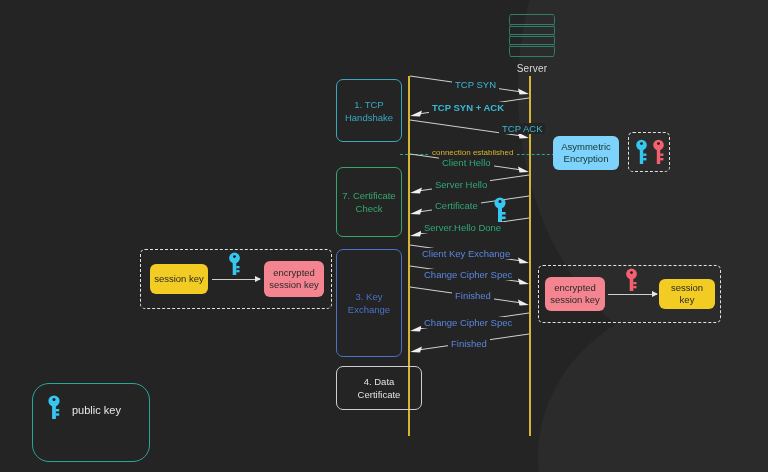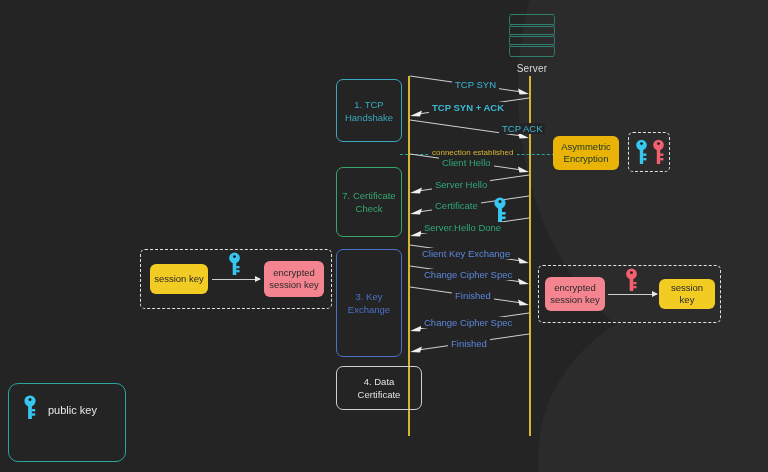--- a/index.html
+++ b/index.html
@@ -50,35 +50,35 @@
 
   
   #established{position:absolute;height:0;border-top:1.6px dashed #2aa79b;}
   #established-label{position:absolute;font-size:8px;color:#d8b433;background:#242424;padding:0 4px;white-space:nowrap;}
 
   
   .chip{position:absolute;box-sizing:border-box;border-radius:6px;display:flex;align-items:center;
     justify-content:center;text-align:center;font-size:9.5px;line-height:12px;color:#2a2a2a;padding:0 4px;}
   .chip.yellow{background:#f2cb23;}
   .chip.red{background:#f4848f;}
-  .chip.green{background:#eab308;color:#14342b;font-size:9.5px;}
+  .chip.green{background:#7dd3fc;color:#14342b;font-size:9.5px;}
 
   .dashbox{position:absolute;box-sizing:border-box;border:1.6px dashed #e2e2e2;border-radius:5px;}
 
   .flowarrow{position:absolute;height:1px;background:#cfcfcf;}
   .flowarrow:after{content:"";position:absolute;right:-1px;top:-3.5px;width:0;height:0;
     border-left:6px solid #e8e8e8;border-top:3.5px solid transparent;border-bottom:3.5px solid transparent;}
 
   
   .keyglyph{position:absolute;}
   .keyglyph svg{display:block;}
 
   
-  #legend{position:absolute;box-sizing:border-box;border:1.6px solid #2aa79b;border-radius:10px;
-    background:#242424;padding:11px 14px;display:flex;flex-direction:column;gap:9px;}
+  #legend{position:absolute;box-sizing:border-box;border:1.6px solid #2aa79b;border-radius:17px;
+    background:#242424;padding:11px 14px;display:flex;flex-direction:column;gap:9px;margin-left:24px;}
   .legend-row{display:flex;align-items:center;gap:11px;}
   .legend-text{font-size:11px;color:#e9e9e9;}
 </style>
 </head>
 <body>
 
 <div id="stage">
 
   <div class="bg-blob" id="blob-a"></div>
   <div class="bg-blob" id="blob-b"></div>

